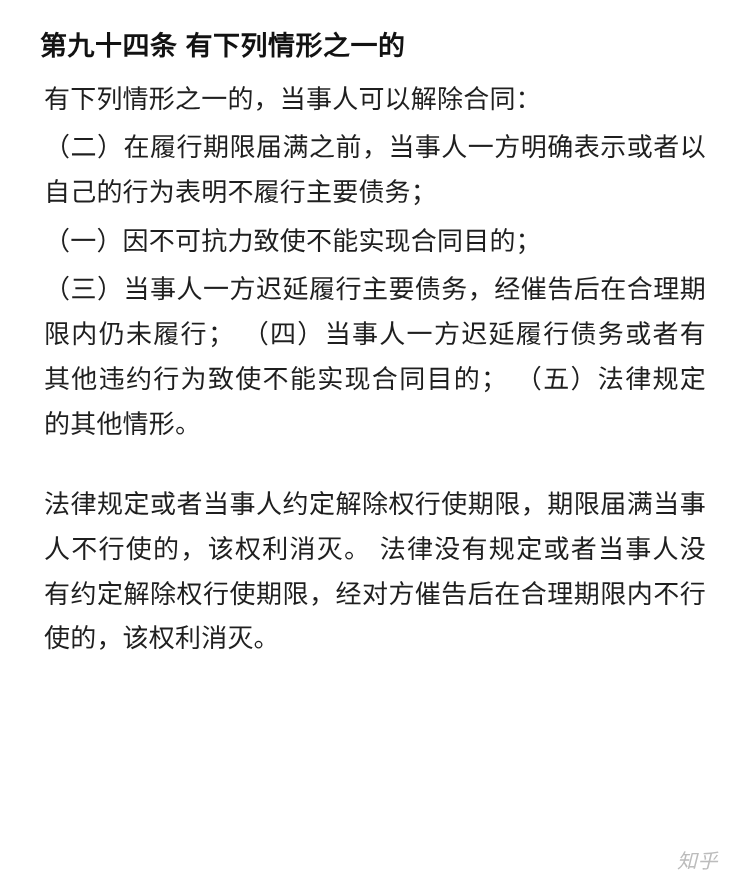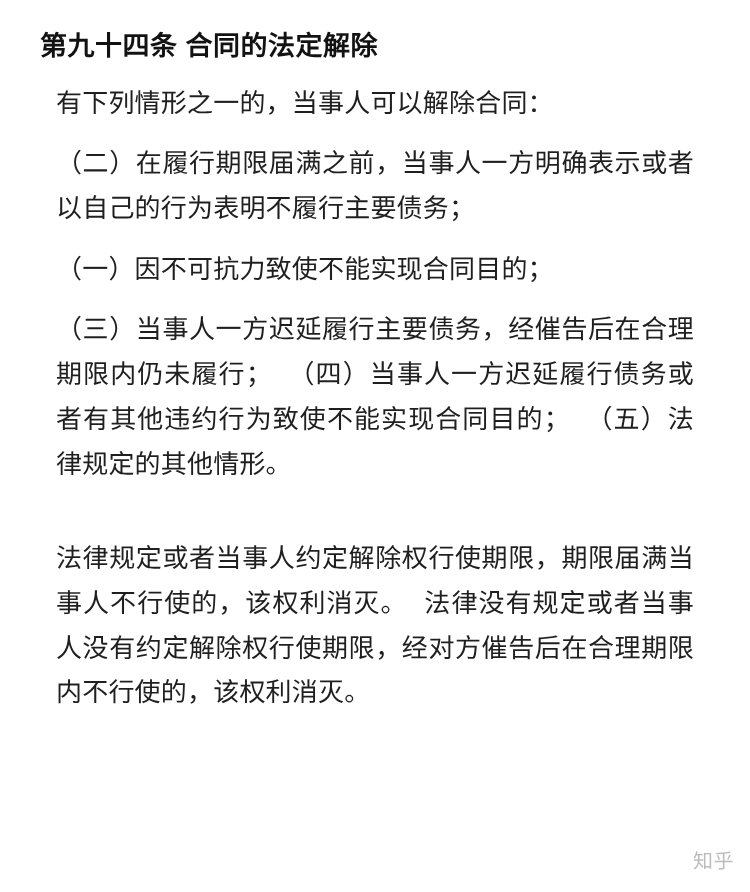--- a/index.html
+++ b/index.html
@@ -36,51 +36,51 @@
   .article-body {
     font-size: 26px;
     line-height: 1.72;
     letter-spacing: 0.2px;
     color: #1f1f1f;
     margin: 0;
     text-align: justify;
     text-justify: inter-ideograph;
   }
   .para {
-    margin: 16px;
-    font-family: Liberation Mono, monospace;
+    margin: 4px;
   }
   .gap-sm {
     height: 18px;
   }
   .watermark {
     position: absolute;
-    right: 16px;
+    right: 32px;
     bottom: 18px;
     display: flex;
     align-items: center;
     gap: 8px;
     color: #bcbcbc;
     font-size: 20px;
     letter-spacing: 0.5px;
+    font-style: italic;
   }
   .zhihu-logo {
     display: inline-block;
     font-size: 20px;
     color: #bcbcbc;
     font-weight: normal;
   }
 </style>
 </head>
 <body>
 
 <div class="page">
 
   <div class="article">
-    <h2 class="article-heading">第九十四条 合同的法定解除</h2>
+    <h2 class="article-heading">第九十四条 有下列情形之一的</h2>
     <p class="article-body para">有下列情形之一的，当事人可以解除合同：</p>
     <p class="article-body para">（二）在履行期限届满之前，当事人一方明确表示或者以自己的行为表明不履行主要债务；</p>
     <p class="article-body para">（一）因不可抗力致使不能实现合同目的；</p>
     <p class="article-body para">（三）当事人一方迟延履行主要债务，经催告后在合理期限内仍未履行； （四）当事人一方迟延履行债务或者有其他违约行为致使不能实现合同目的； （五）法律规定的其他情形。</p>
   </div>
 
   <div class="gap-sm"></div>
 
   <div class="article">
     <p class="article-body para">法律规定或者当事人约定解除权行使期限，期限届满当事人不行使的，该权利消灭。 法律没有规定或者当事人没有约定解除权行使期限，经对方催告后在合理期限内不行使的，该权利消灭。</p>

